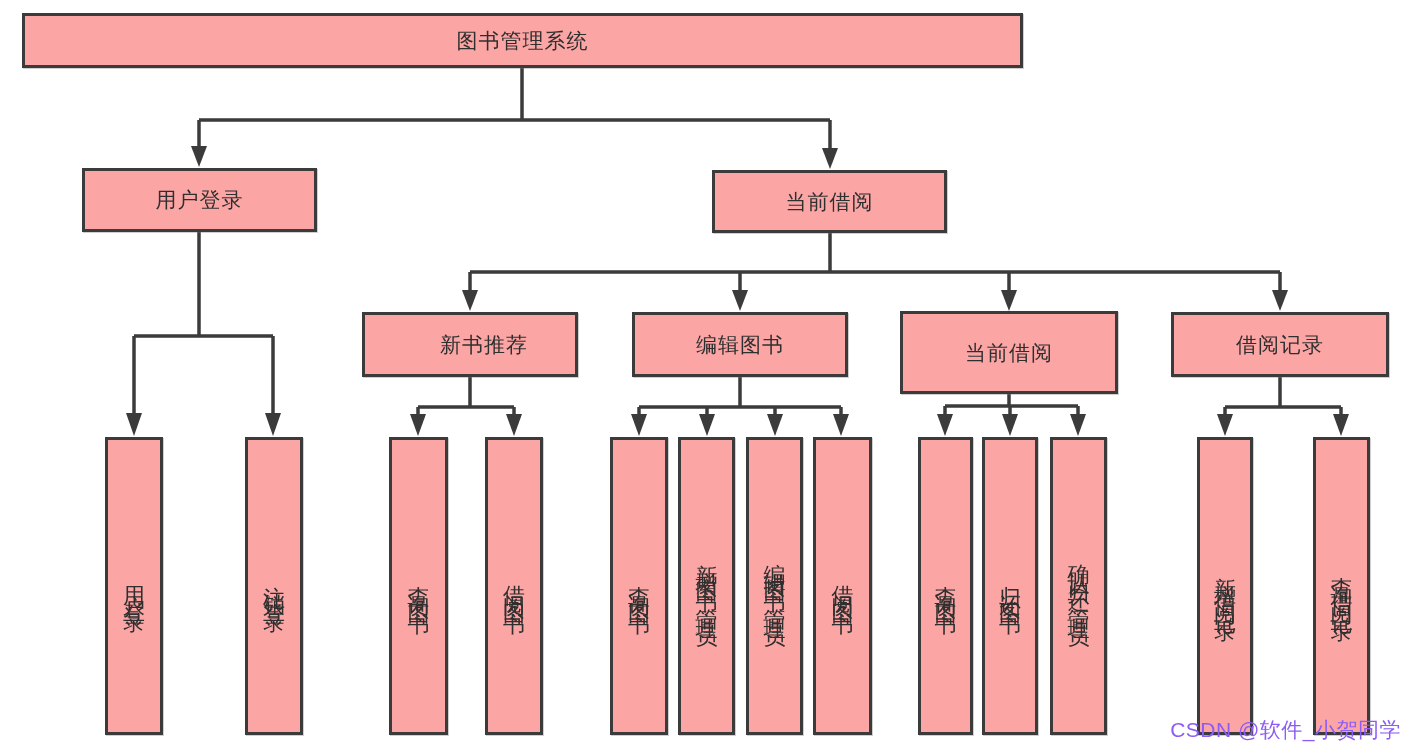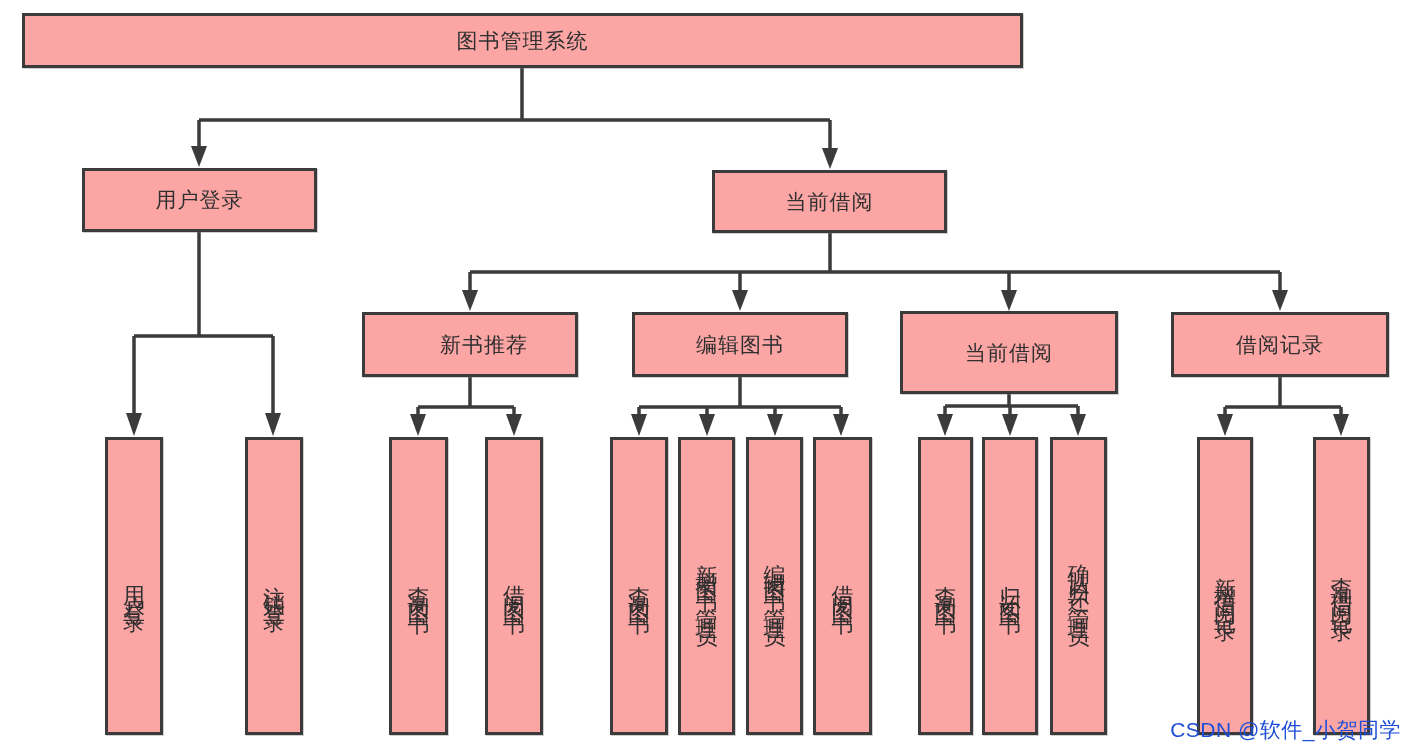--- a/index.html
+++ b/index.html
@@ -40,21 +40,21 @@
     font-size: 22px;
     letter-spacing: 9px;
     line-height: 1;
     white-space: nowrap;
   }
   .watermark {
     position: absolute;
     right: 4px;
     top: 716px;
     font-size: 21px;
-    color: #1d4ed8;
+    color: #8b5cf6;
     letter-spacing: 0.5px;
     z-index: 5;
     white-space: nowrap;
   }
 </style>
 </head>
 <body>
 
 <div class="stage">
 

